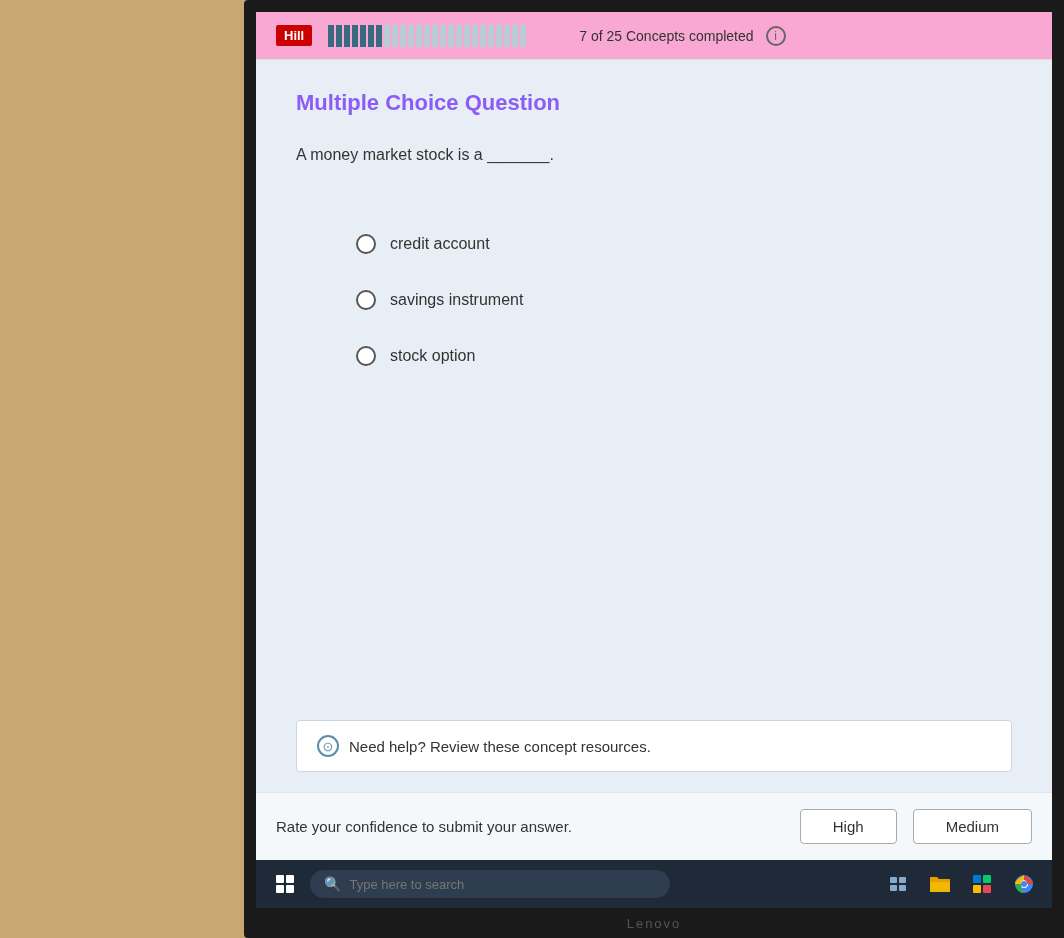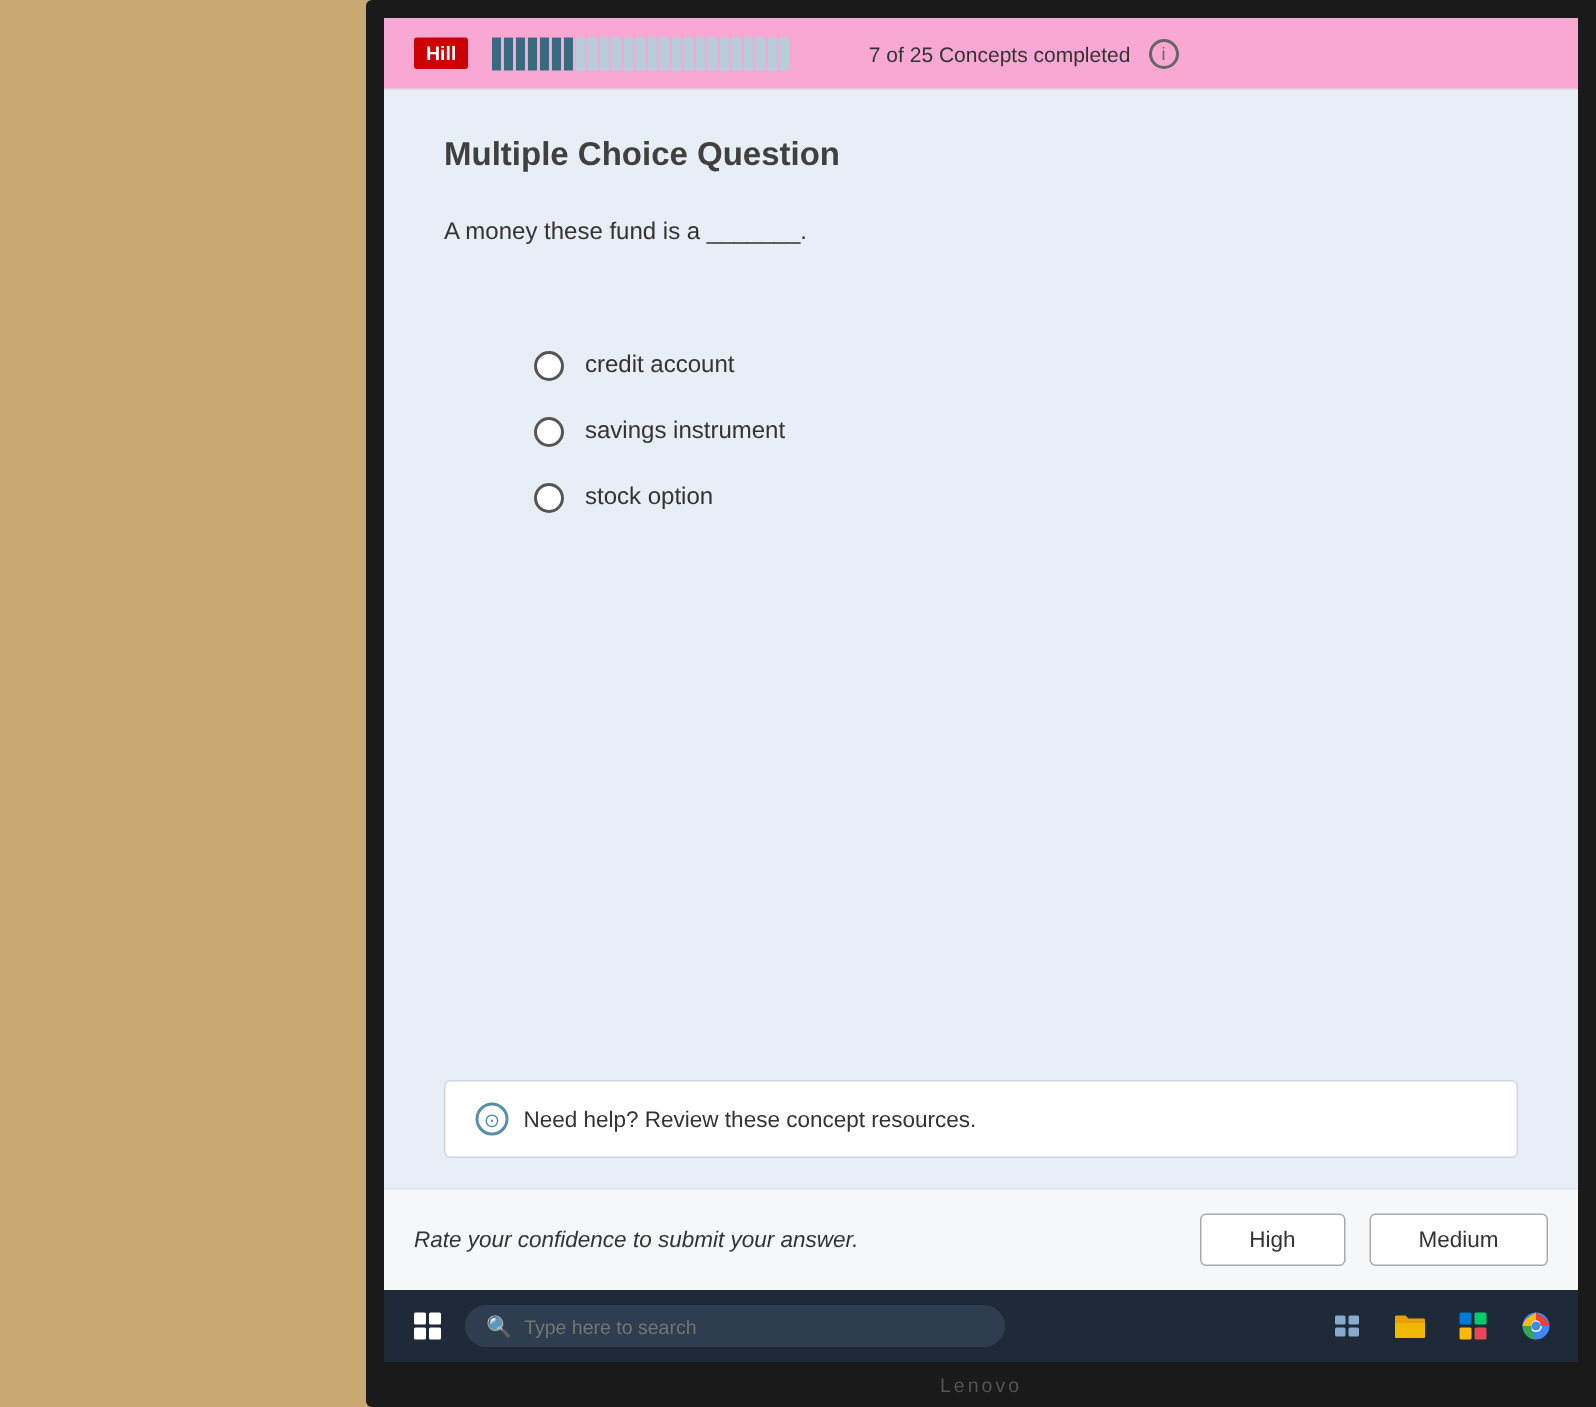--- a/index.html
+++ b/index.html
@@ -112,34 +112,34 @@
       background: #e8eef5;
       padding: 30px 40px 20px 40px;
       display: flex;
       flex-direction: column;
       gap: 20px;
     }
 
     .question-type {
       font-size: 22px;
       font-weight: bold;
-      color: #404040;
+      color: #8b5cf6;
       margin-bottom: 10px;
     }
 
     .question-text {
       font-size: 16px;
       color: #333;
       margin-bottom: 30px;
     }
 
     .options-container {
       display: flex;
       flex-direction: column;
-      gap: 24px;
+      gap: 36px;
       padding-left: 60px;
       margin-top: 20px;
     }
 
     .option-item {
       display: flex;
       align-items: center;
       gap: 14px;
       cursor: pointer;
     }
@@ -198,21 +198,20 @@
       padding: 16px 20px;
       display: flex;
       align-items: center;
       gap: 16px;
     }
 
     .confidence-label {
       font-size: 15px;
       color: #333;
       flex: 1;
-      font-style: italic;
     }
 
     .confidence-btn {
       padding: 8px 32px;
       border: 1px solid #aaa;
       border-radius: 4px;
       background: white;
       font-size: 15px;
       color: #333;
       cursor: pointer;
@@ -377,21 +376,21 @@
           <strong>7 of 25</strong><span> Concepts completed</span>
         </span>
 
         <div class="info-icon">i</div>
       </div>
     </div>
 
     <div class="content-area">
 
       <div class="question-type">Multiple Choice Question</div>
-      <div class="question-text">A money these fund is a _______.</div>
+      <div class="question-text">A money market stock is a _______.</div>
 
       <div class="options-container">
 
         <div class="option-item">
           <div class="radio-outer"></div>
           <span class="option-label">credit account</span>
         </div>
 
         <div class="option-item">
           <div class="radio-outer"></div>

